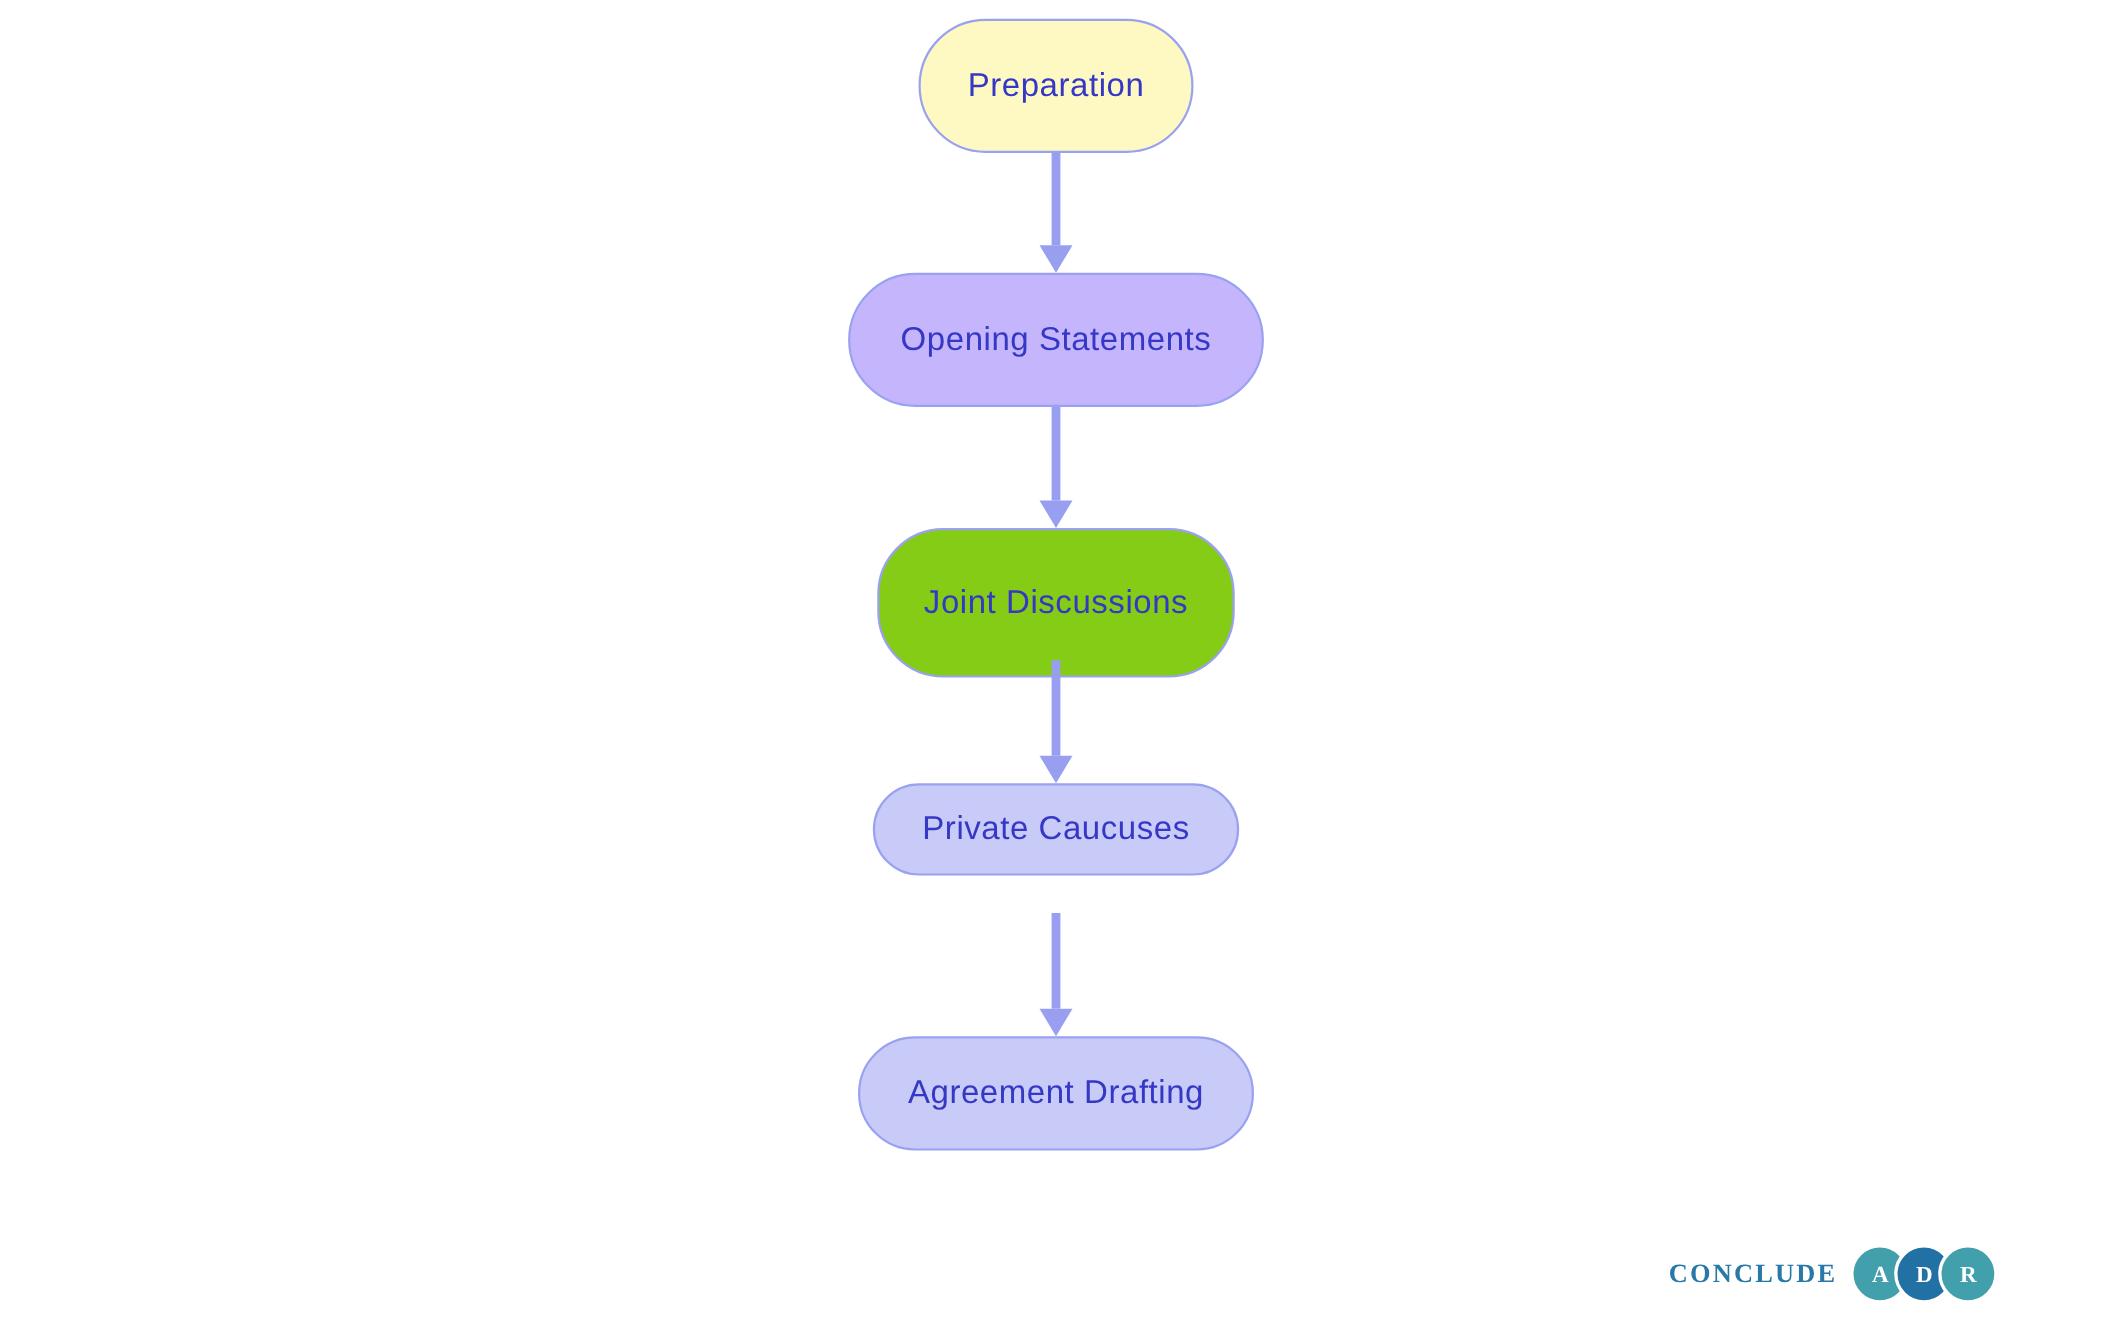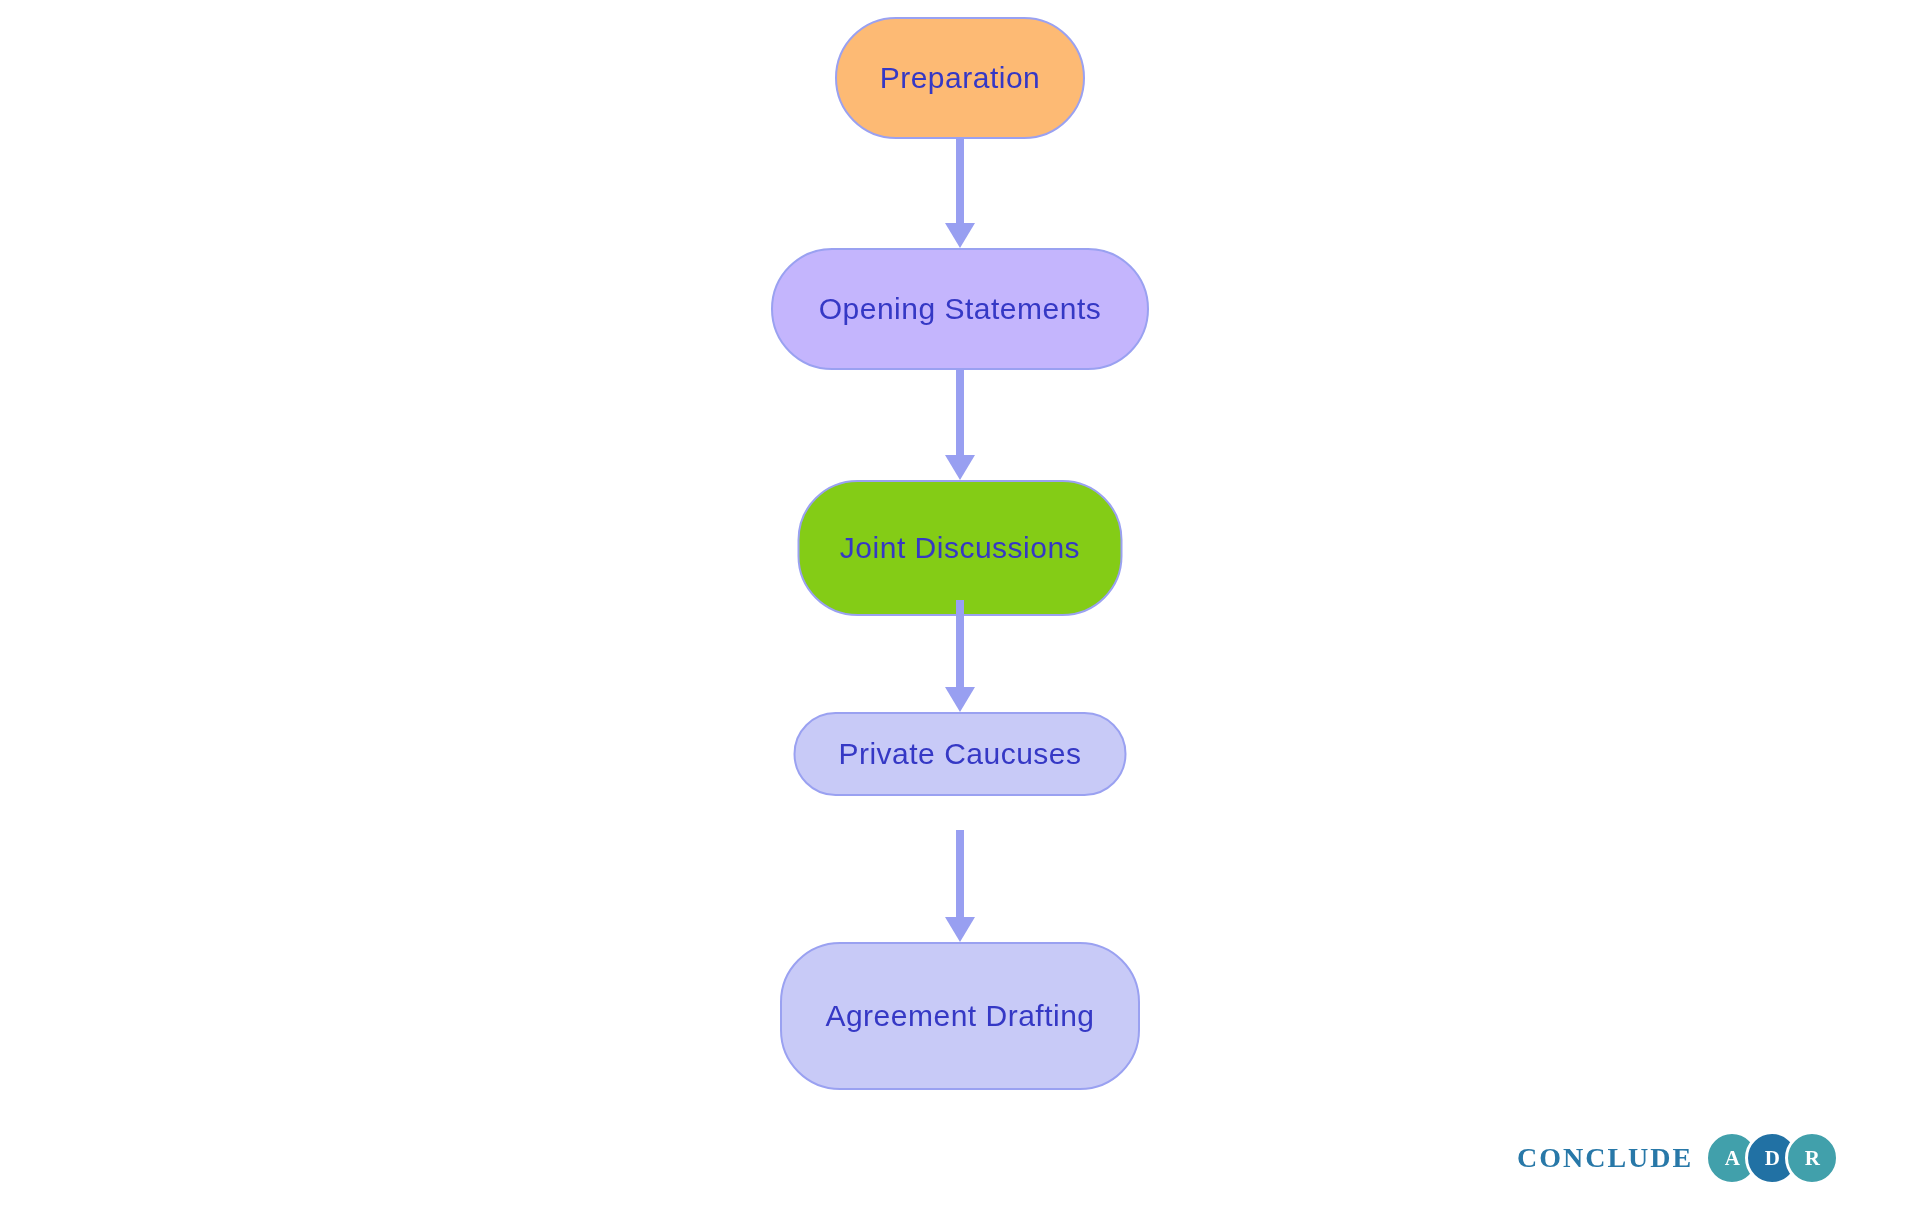--- a/index.html
+++ b/index.html
@@ -52,21 +52,21 @@
   .logo {
     position: absolute;
     top: 1130px;
     left: 1517px;
     display: flex;
     align-items: center;
   }
   .logo-wordmark {
     font-family: "Liberation Serif", "DejaVu Serif", serif;
     font-weight: 700;
-    font-size: 28px;
+    font-size: 24px;
     letter-spacing: 2px;
     line-height: 56px;
   }
   .adr-badges {
     display: flex;
     align-items: center;
     margin-left: 12px;
   }
   .adr-badge {
     width: 48px;
@@ -83,25 +83,25 @@
   }
   .adr-badge + .adr-badge {
     margin-left: -14px;
   }
 </style>
 </head>
 <body>
 
 <div class="canvas">
   <div id="flow-layer">
-      <div class="flow-node" style="top: 17px; width: 250px; height: 122px; border-radius: 61px; background: #fdba74; border-color: rgb(154, 161, 241); color: rgb(53, 56, 197);">Preparation</div>
+      <div class="flow-node" style="top: 17px; width: 250px; height: 122px; border-radius: 61px; background: #fef9c3; border-color: rgb(154, 161, 241); color: rgb(53, 56, 197);">Preparation</div>
       <div class="flow-node" style="top: 248px; width: 378px; height: 122px; border-radius: 61px; background: #c4b5fd; border-color: rgb(154, 161, 241); color: rgb(53, 56, 197);">Opening Statements</div>
       <div class="flow-node" style="top: 480px; width: 325px; height: 136px; border-radius: 60px; background: #84cc16; border-color: rgb(154, 161, 241); color: rgb(53, 56, 197);">Joint Discussions</div>
       <div class="flow-node" style="top: 712px; width: 333px; height: 84px; border-radius: 59px; background: rgb(200, 202, 247); border-color: rgb(154, 161, 241); color: rgb(53, 56, 197);">Private Caucuses</div>
-      <div class="flow-node" style="top: 942px; width: 360px; height: 148px; border-radius: 60px; background: rgb(200, 202, 247); border-color: rgb(154, 161, 241); color: rgb(53, 56, 197);">Agreement Drafting</div>
+      <div class="flow-node" style="top: 942px; width: 360px; height: 104px; border-radius: 60px; background: rgb(200, 202, 247); border-color: rgb(154, 161, 241); color: rgb(53, 56, 197);">Agreement Drafting</div>
       <div class="flow-arrow" style="top: 139px; height: 109px;">
         <div class="shaft" style="background: rgb(152, 159, 241);"></div>
         <div class="head" style="border-top: 25px solid rgb(152, 159, 241);"></div>
       </div>
       <div class="flow-arrow" style="top: 370px; height: 110px;">
         <div class="shaft" style="background: rgb(152, 159, 241);"></div>
         <div class="head" style="border-top: 25px solid rgb(152, 159, 241);"></div>
       </div>
       <div class="flow-arrow" style="top: 600px; height: 112px;">
         <div class="shaft" style="background: rgb(152, 159, 241);"></div>

